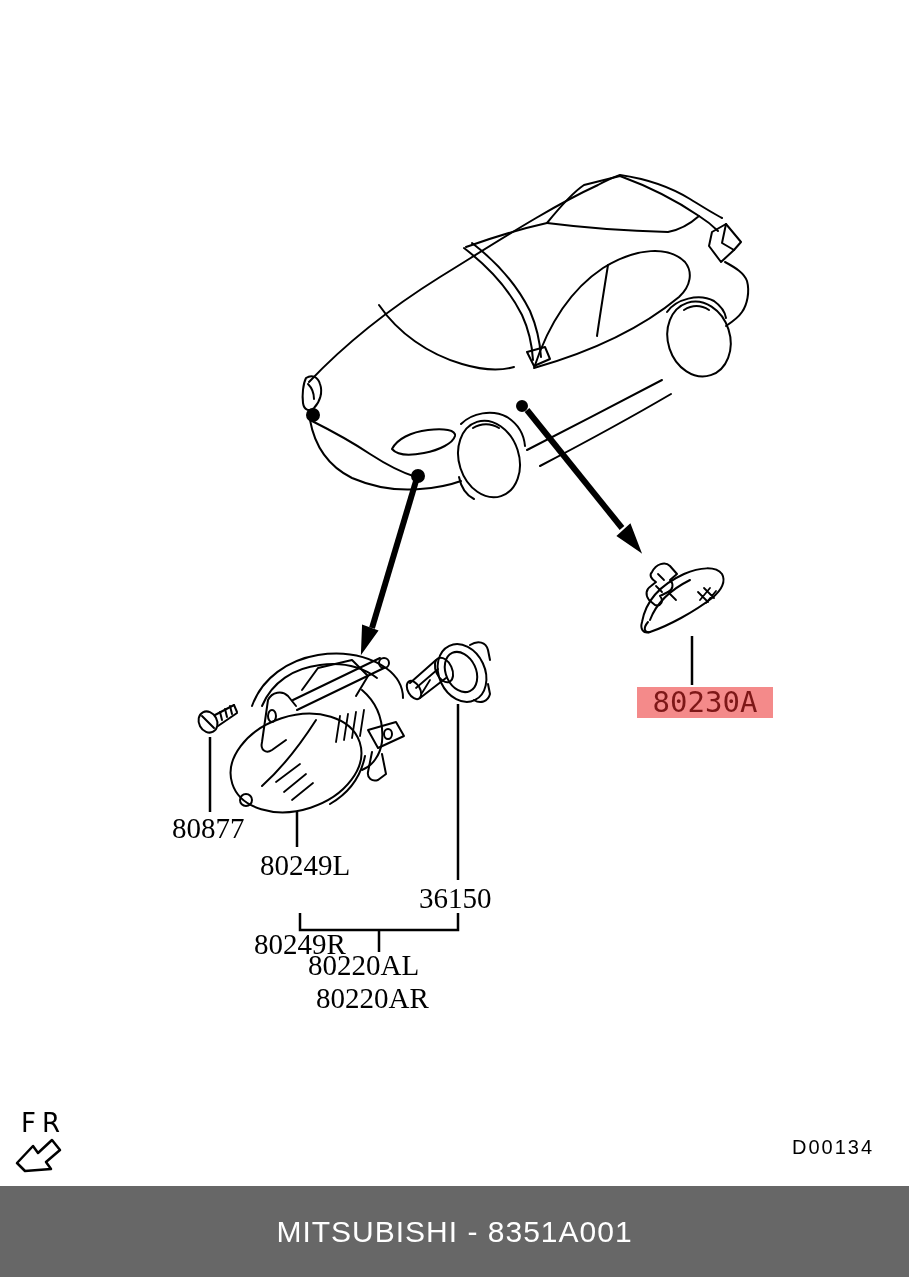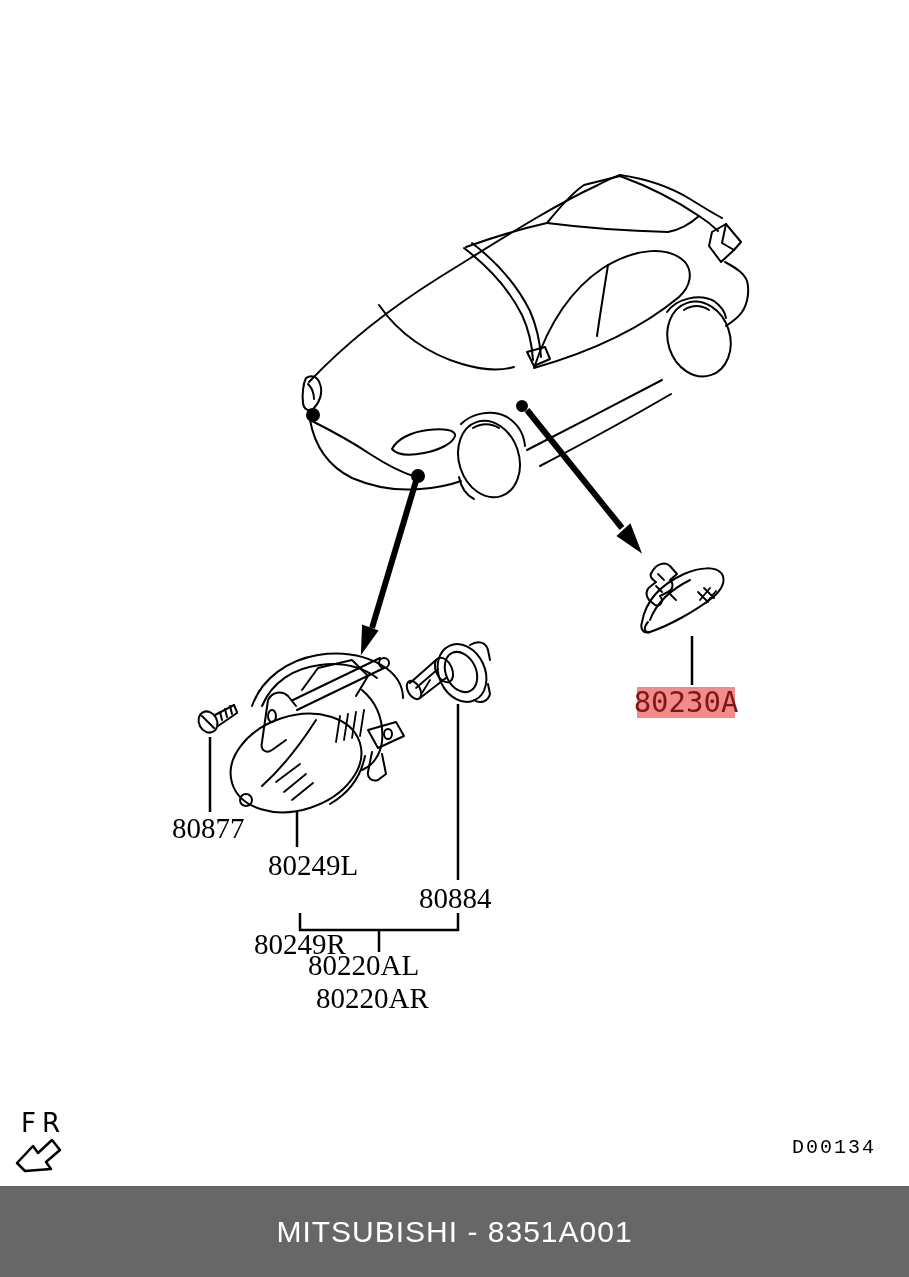--- a/index.html
+++ b/index.html
@@ -1,28 +1,28 @@
 <!DOCTYPE html>
 <html style="--highlight-bg: #f48a8a; --highlight-text: #7d1717; --footer-bg: #676767; --footer-text: #ffffff;"><head>
 <meta charset="utf-8">
 <style>
   html,body{margin:0;padding:0;background:#fff;}
   .page{position:relative;width:909px;height:1277px;background:#ffffff;overflow:hidden;
         font-family:"DejaVu Sans",sans-serif;}
   .art{position:absolute;left:0;top:0;}
   .plabel{position:absolute;font-family:Liberation Serif, serif;
           font-size:29px;line-height:1;letter-spacing:0;color:#000;white-space:nowrap;}
-  .highlight{position:absolute;left:637px;top:687px;width:98px;height:31px;
+  .highlight{position:absolute;left:637px;top:687px;width:136px;height:31px;
              background:var(--highlight-bg,#f48a8a);color:var(--highlight-text,#7d1717);
              display:flex;align-items:center;justify-content:center;
              font-family:"DejaVu Sans Mono","Liberation Mono",monospace;font-size:29px;line-height:1;}
   .fr{position:absolute;left:21px;top:1108px;font-size:26px;letter-spacing:6px;color:#000000;
       font-family:"DejaVu Sans",sans-serif;}
   .dcode{position:absolute;left:792px;top:1136px;font-size:20px;letter-spacing:2px;color:#000;
-         font-family:Liberation Mono, monospace;}
+         font-family:Liberation Sans, sans-serif;}
   .footer{position:absolute;left:0;top:1186px;width:909px;height:91px;
           background:var(--footer-bg,#676767);color:var(--footer-text,#ffffff);
           display:flex;align-items:center;justify-content:center;gap:50px;
           font-family:"Liberation Sans",sans-serif;font-size:30px;letter-spacing:1px;
           white-space:nowrap;}
 </style>
 </head>
 <body>
 
 <div class="page">
@@ -127,23 +127,23 @@
       <line x1="692" y1="636" x2="692" y2="685"></line>
       <path d="M 300 913 L 300 930 L 458 930 L 458 913 M 379 930 L 379 952"></path>
     </g>
 
     <g>
       <polygon points="17,1163 33,1146 38,1153 52,1140 60,1150 46,1162 51,1169 25,1171" fill="#fff" stroke="#000" stroke-width="2.5" stroke-linejoin="round"></polygon>
     </g>
   </svg>
 
   <div class="plabel" style="left:172px;top:814px">80877</div>
-  <div class="plabel" style="left:268px;top:851px">80249L</div>
+  <div class="plabel" style="left:260px;top:851px">80249L</div>
   <div class="plabel" style="left:254px;top:930px">80249R</div>
-  <div class="plabel" style="left:419px;top:884px">80884</div>
+  <div class="plabel" style="left:419px;top:884px">36150</div>
   <div class="plabel" style="left:308px;top:951px">80220AL</div>
   <div class="plabel" style="left:316px;top:984px">80220AR</div>
 
   <div class="highlight">
     <span>80230A</span>
   </div>
 
   <div class="fr">FR</div>
 
   <div class="dcode">D00134</div>

